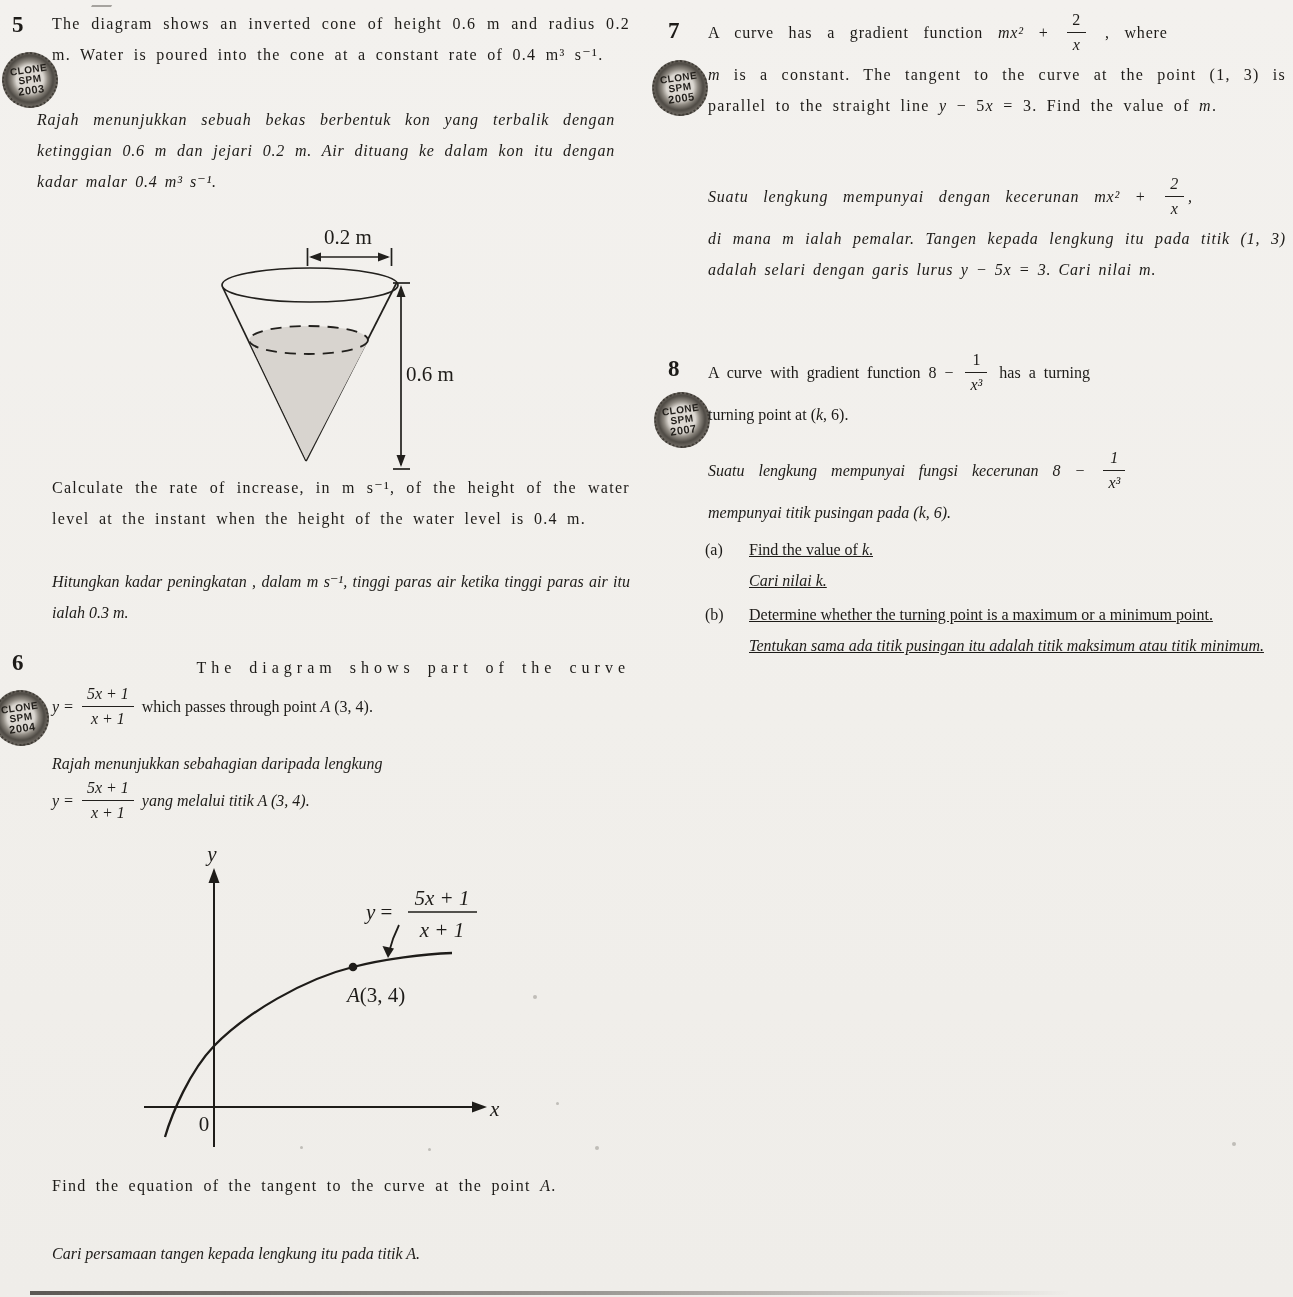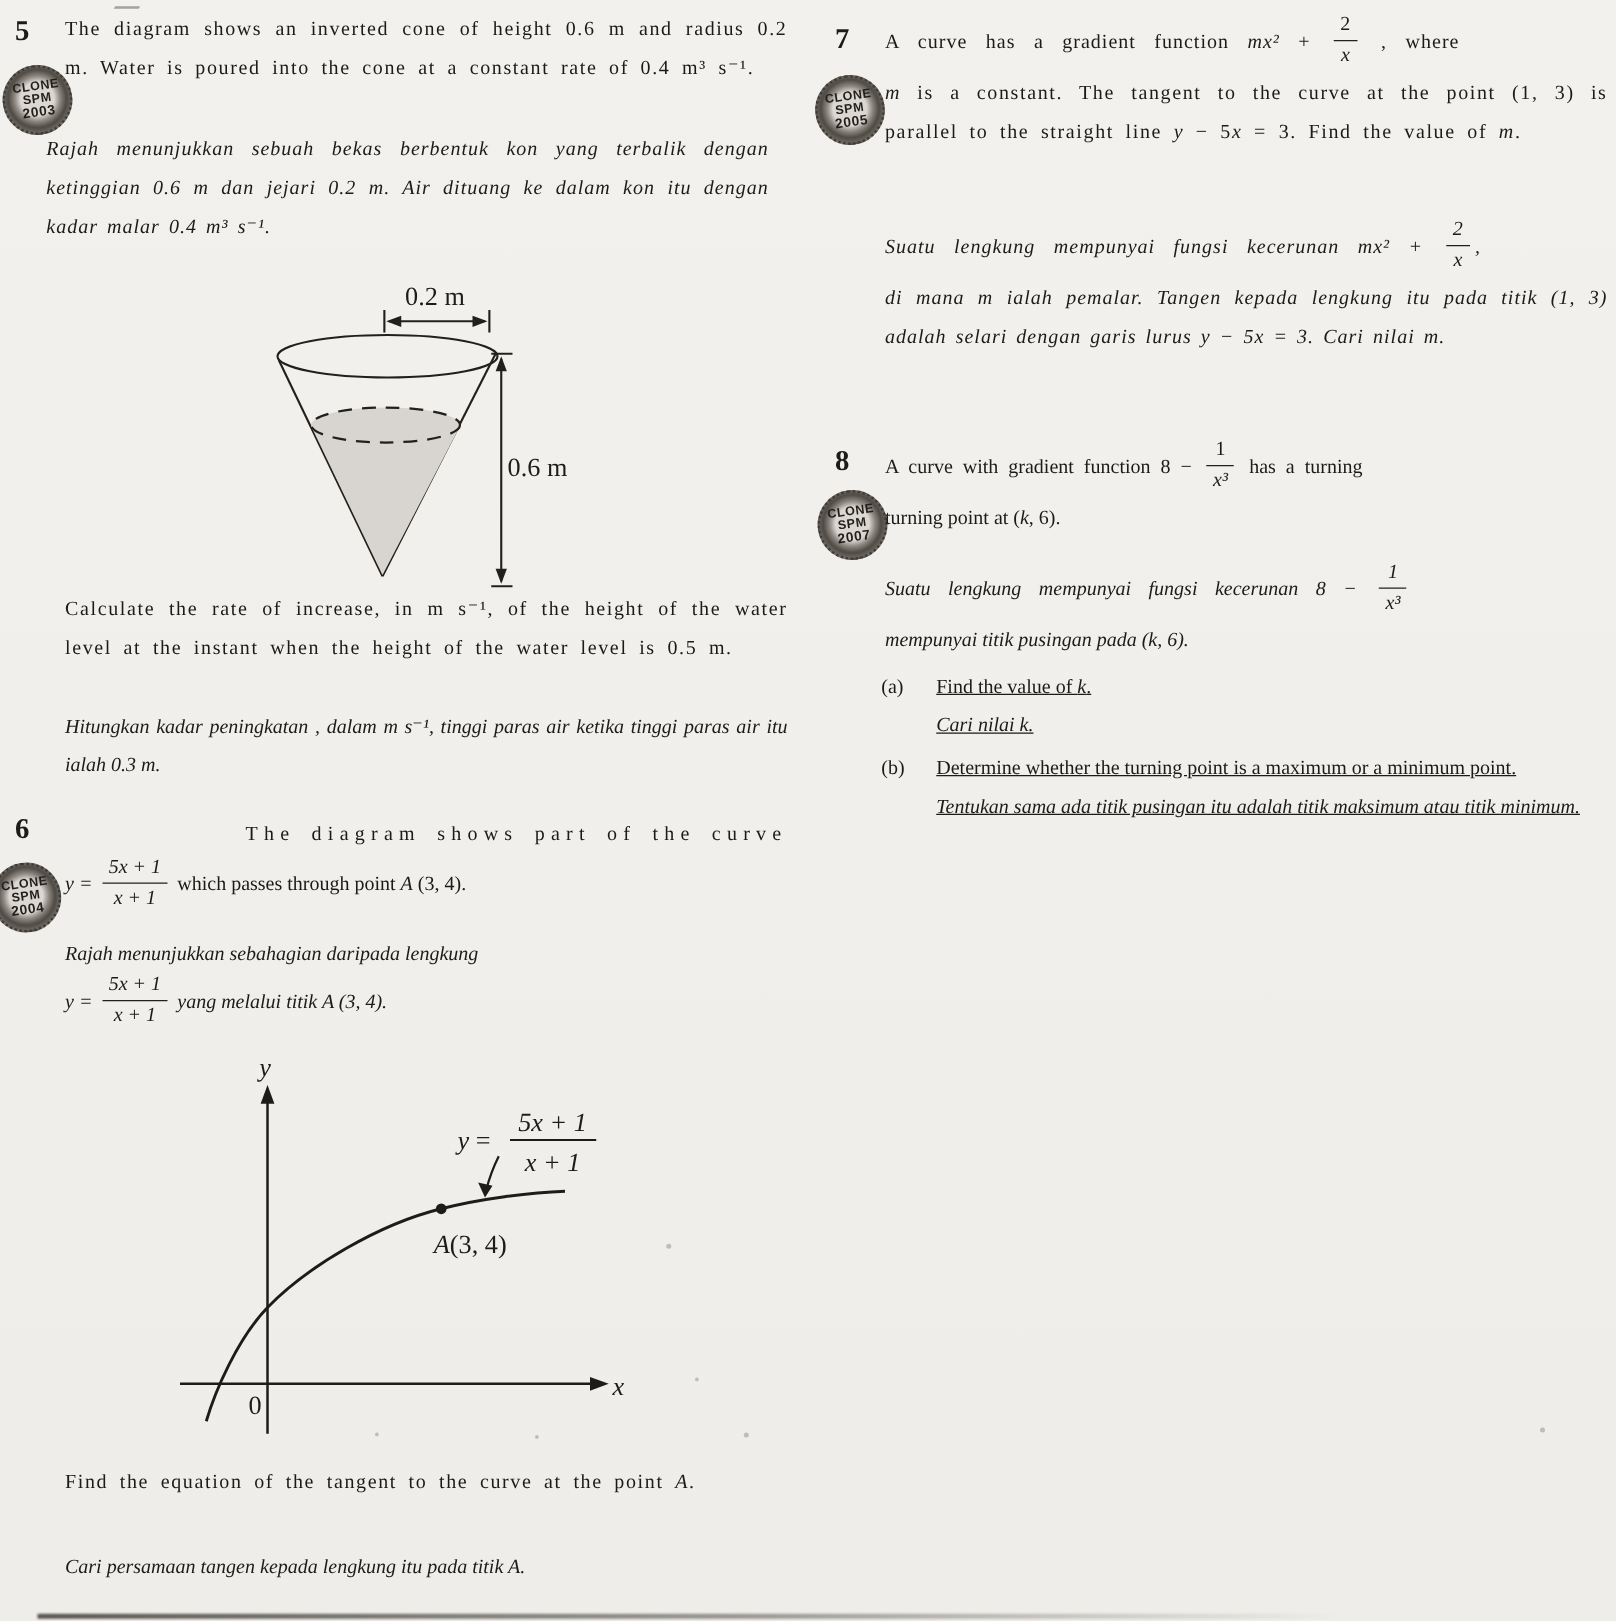--- a/index.html
+++ b/index.html
@@ -73,21 +73,21 @@
     <g fill="#22201d" stroke="none">
       <polygon points="124,34 136,29.5 136,38.5"></polygon>
       <polygon points="205,34 193,29.5 193,38.5"></polygon>
       <polygon points="216,62 211.5,74 220.5,74"></polygon>
       <polygon points="216,244 211.5,232 220.5,232"></polygon>
     </g>
     <text x="163" y="21" text-anchor="middle">0.2 m</text>
     <text x="221" y="158">0.6 m</text>
   </svg>
 
-  <div class="blk airy" style="left:52px;top:472px;width:578px">Calculate the rate of increase, in m s⁻¹, of the height of the water level at the instant when the height of the water level is 0.5 m.</div>
+  <div class="blk airy" style="left:52px;top:472px;width:578px">Calculate the rate of increase, in m s⁻¹, of the height of the water level at the instant when the height of the water level is 0.4 m.</div>
   <div class="blk it" style="left:52px;top:566px;width:578px">Hitungkan kadar peningkatan , dalam m s⁻¹, tinggi paras air ketika tinggi paras air itu ialah 0.3 m.</div>
 
   <div class="qnum" style="left:12px;top:650px">6</div>
 
   <div class="stamp" style="left:-7px;top:690px">
     <div>CLONE</div>
     <div>SPM</div>
     <div class="yr">2004</div>
   </div>
 
@@ -136,21 +136,21 @@
     <div>SPM</div>
     <div class="yr">2005</div>
   </div>
 
   <div class="blk airy" style="left:708px;top:10px;width:578px">
     <span class="sp1"><span><span>A curve has a gradient function </span><span class="it">mx²</span><span> + </span></span><span class="frac"><span class="fn">2</span><span class="fd it">x</span></span><span><span> , where</span></span></span><br>
     <span><span class="it">m</span><span> is a constant. The tangent to the curve at the point (1, 3) is parallel to the straight line </span><span class="it">y</span><span> − 5</span><span class="it">x</span><span> = 3. Find the value of </span><span class="it">m</span><span>.</span></span>
   </div>
 
   <div class="blk it airy2" style="left:708px;top:174px;width:578px">
-    <span class="sp3"><span>Suatu lengkung mempunyai fungsi kecerunan mx² + </span><span class="frac"><span class="fn">2</span><span class="fd">x</span></span><span>,</span></span><br>
+    <span class="sp3"><span>Suatu lengkung mempunyai dengan kecerunan mx² + </span><span class="frac"><span class="fn">2</span><span class="fd">x</span></span><span>,</span></span><br>
     <span>di mana m ialah pemalar. Tangen kepada lengkung itu pada titik (1, 3) adalah selari dengan garis lurus y − 5x = 3. Cari nilai m.</span>
   </div>
 
   <div class="qnum" style="left:668px;top:356px">8</div>
 
   <div class="stamp" style="left:654px;top:392px">
     <div>CLONE</div>
     <div>SPM</div>
     <div class="yr">2007</div>
   </div>

